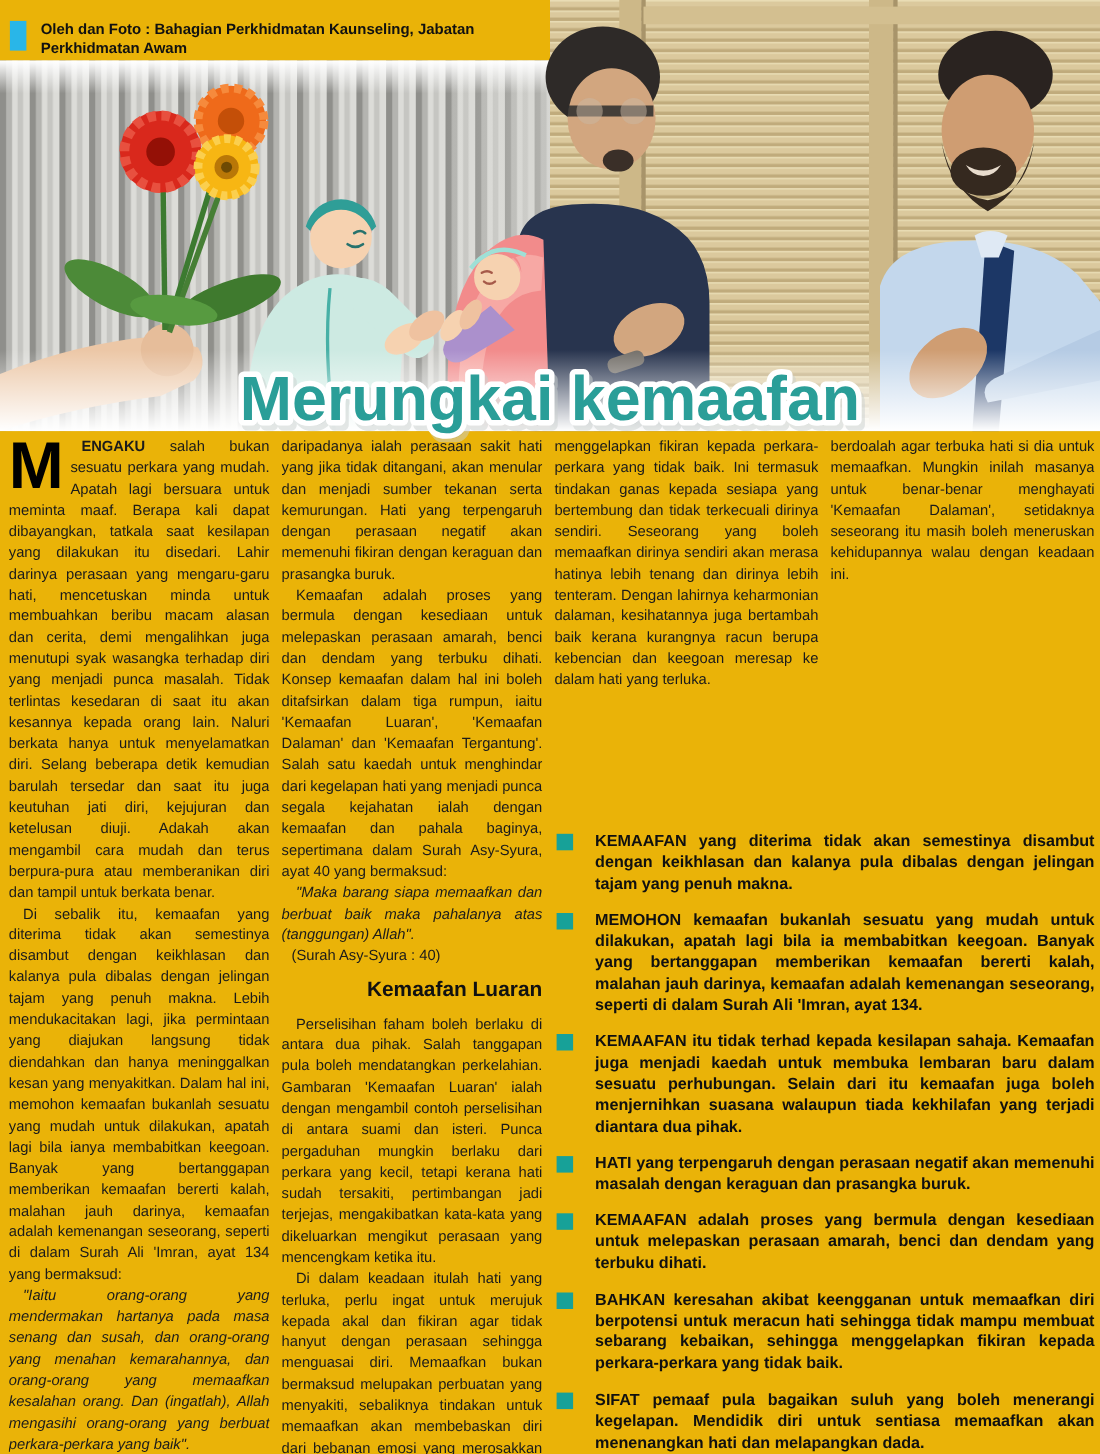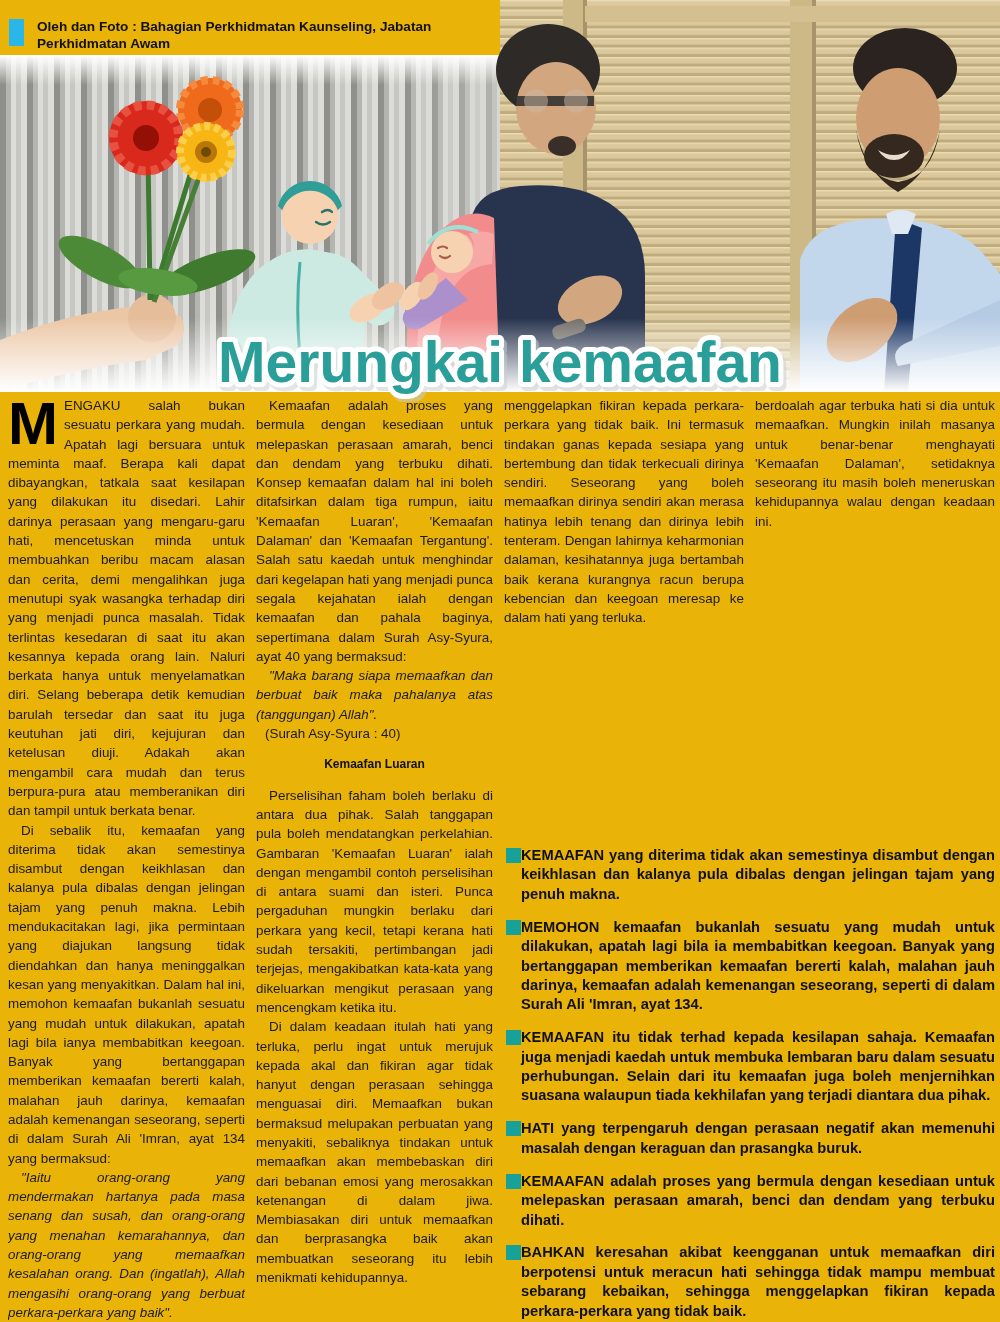--- a/index.html
+++ b/index.html
@@ -24,33 +24,33 @@
   }
   .col { font-size:13.4px; line-height:19.3px; text-align:justify; overflow:hidden; }
   .col-narrow { flex:0 0 237px; }
   .right-wrap { flex:1; display:flex; flex-direction:column; }
   .right-cols { display:flex; gap:11px; height:438px; overflow:hidden; }
   .right-cols .col { flex:1; }
   p { margin:0; }
   p.ind { text-indent:13px; }
   p.quote { font-style:italic; text-indent:13px; }
   p.src { text-indent:9px; }
-  h3.colhead { font-size:12px; line-height:19.3px; text-align:center; font-weight:bold; color:#111; }
+  h3.colhead { font-size:19px; line-height:19.3px; text-align:right; font-weight:bold; color:#111; }
   h3.sp { margin:12px 0 11px; }
   .dropcap {
     float:left; font-weight:bold; font-size:60px; line-height:47px;
     padding:4px 6px 0 0; color:#000;
   }
-  .lead-bold { font-weight:normal; }
+  .lead-bold { font-weight:bold;margin-left:10px; }
   
   .highlights { margin-top:12px; display:flex; flex-direction:column; gap:13.5px; padding-left:2px; }
   .hl { display:flex; align-items:flex-start; }
   .hl .sq { width:15px; height:15px; background:#17a198; margin-top:2px; flex:0 0 auto; }
   .hl .txt {
-    margin-left:0; font-weight:bold; font-size:14.7px; line-height:19.4px;
+    margin-left:20px; font-weight:bold; font-size:14.7px; line-height:19.4px;
     text-align:justify; color:#101010;
   }
 </style>
 </head>
 <body>
 
 <div class="page">
 
   <svg class="hero" viewBox="0 0 1000 392" aria-hidden="true">
     <defs>
@@ -187,20 +187,21 @@
   <div class="content">
 
     <div class="col col-narrow">
       <p><span class="dropcap">M</span><span class="lead-bold">ENGAKU</span><span> salah bukan sesuatu perkara yang mudah. Apatah lagi bersuara untuk meminta maaf. Berapa kali dapat dibayangkan, tatkala saat kesilapan yang dilakukan itu disedari. Lahir darinya perasaan yang mengaru-garu hati, mencetuskan minda untuk membuahkan beribu macam alasan dan cerita, demi mengalihkan juga menutupi syak wasangka terhadap diri yang menjadi punca masalah. Tidak terlintas kesedaran di saat itu akan kesannya kepada orang lain. Naluri berkata hanya untuk menyelamatkan diri. Selang beberapa detik kemudian barulah tersedar dan saat itu juga keutuhan jati diri, kejujuran dan ketelusan diuji. Adakah akan mengambil cara mudah dan terus berpura-pura atau memberanikan diri dan tampil untuk berkata benar.</span></p>
       <p class="ind">Di sebalik itu, kemaafan yang diterima tidak akan semestinya disambut dengan keikhlasan dan kalanya pula dibalas dengan jelingan tajam yang penuh makna. Lebih mendukacitakan lagi, jika permintaan yang diajukan langsung tidak diendahkan dan hanya meninggalkan kesan yang menyakitkan. Dalam hal ini, memohon kemaafan bukanlah sesuatu yang mudah untuk dilakukan, apatah lagi bila ianya membabitkan keegoan. Banyak yang bertanggapan memberikan kemaafan bererti kalah, malahan jauh darinya, kemaafan adalah kemenangan seseorang, seperti di dalam Surah Ali 'Imran, ayat 134 yang bermaksud:</p>
       <p class="quote">"Iaitu orang-orang yang mendermakan hartanya pada masa senang dan susah, dan orang-orang yang menahan kemarahannya, dan orang-orang yang memaafkan kesalahan orang. Dan (ingatlah), Allah mengasihi orang-orang yang berbuat perkara-perkara yang baik".</p>
 
     </div>
 
     <div class="col col-narrow">
+      <p>daripadanya ialah perasaan sakit hati yang jika tidak ditangani, akan menular dan menjadi sumber tekanan serta kemurungan. Hati yang terpengaruh dengan perasaan negatif akan memenuhi fikiran dengan keraguan dan prasangka buruk.</p>
       <p class="ind">Kemaafan adalah proses yang bermula dengan kesediaan untuk melepaskan perasaan amarah, benci dan dendam yang terbuku dihati. Konsep kemaafan dalam hal ini boleh ditafsirkan dalam tiga rumpun, iaitu 'Kemaafan Luaran', 'Kemaafan Dalaman' dan 'Kemaafan Tergantung'. Salah satu kaedah untuk menghindar dari kegelapan hati yang menjadi punca segala kejahatan ialah dengan kemaafan dan pahala baginya, sepertimana dalam Surah Asy-Syura, ayat 40 yang bermaksud:</p>
       <p class="quote">"Maka barang siapa memaafkan dan berbuat baik maka pahalanya atas (tanggungan) Allah".</p>
       <p class="src">(Surah Asy-Syura : 40)</p>
       <h3 class="colhead sp">Kemaafan Luaran</h3>
       <p class="ind">Perselisihan faham boleh berlaku di antara dua pihak. Salah tanggapan pula boleh mendatangkan perkelahian. Gambaran 'Kemaafan Luaran' ialah dengan mengambil contoh perselisihan di antara suami dan isteri. Punca pergaduhan mungkin berlaku dari perkara yang kecil, tetapi kerana hati sudah tersakiti, pertimbangan jadi terjejas, mengakibatkan kata-kata yang dikeluarkan mengikut perasaan yang mencengkam ketika itu.</p>
       <p class="ind">Di dalam keadaan itulah hati yang terluka, perlu ingat untuk merujuk kepada akal dan fikiran agar tidak hanyut dengan perasaan sehingga menguasai diri. Memaafkan bukan bermaksud melupakan perbuatan yang menyakiti, sebaliknya tindakan untuk memaafkan akan membebaskan diri dari bebanan emosi yang merosakkan ketenangan di dalam jiwa. Membiasakan diri untuk memaafkan dan berprasangka baik akan membuatkan seseorang itu lebih menikmati kehidupannya.</p>
 
     </div>
 
     <div class="right-wrap">
@@ -233,17 +234,21 @@
             <div class="txt">HATI yang terpengaruh dengan perasaan negatif akan memenuhi masalah dengan keraguan dan prasangka buruk.</div>
           </div>
         <div class="hl">
             <div class="sq"></div>
             <div class="txt">KEMAAFAN adalah proses yang bermula dengan kesediaan untuk melepaskan perasaan amarah, benci dan dendam yang terbuku dihati.</div>
           </div>
         <div class="hl">
             <div class="sq"></div>
             <div class="txt">BAHKAN keresahan akibat keengganan untuk memaafkan diri berpotensi untuk meracun hati sehingga tidak mampu membuat sebarang kebaikan, sehingga menggelapkan fikiran kepada perkara-perkara yang tidak baik.</div>
           </div>
+        <div class="hl">
+            <div class="sq"></div>
+            <div class="txt">SIFAT pemaaf pula bagaikan suluh yang boleh menerangi kegelapan. Mendidik diri untuk sentiasa memaafkan akan menenangkan hati dan melapangkan dada.</div>
+          </div>
       </div>
     </div>
 
   </div>
 </div>
 
 </body></html>

